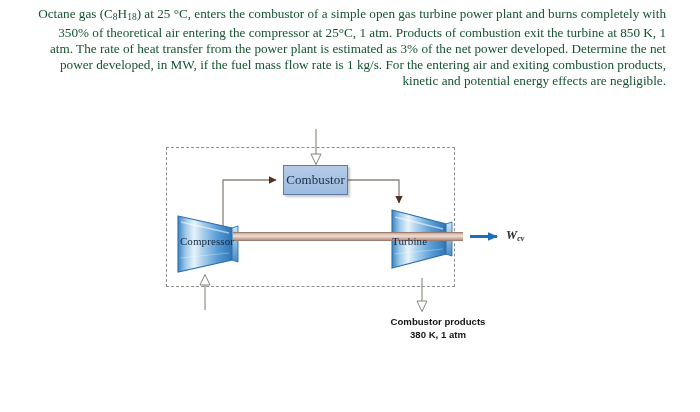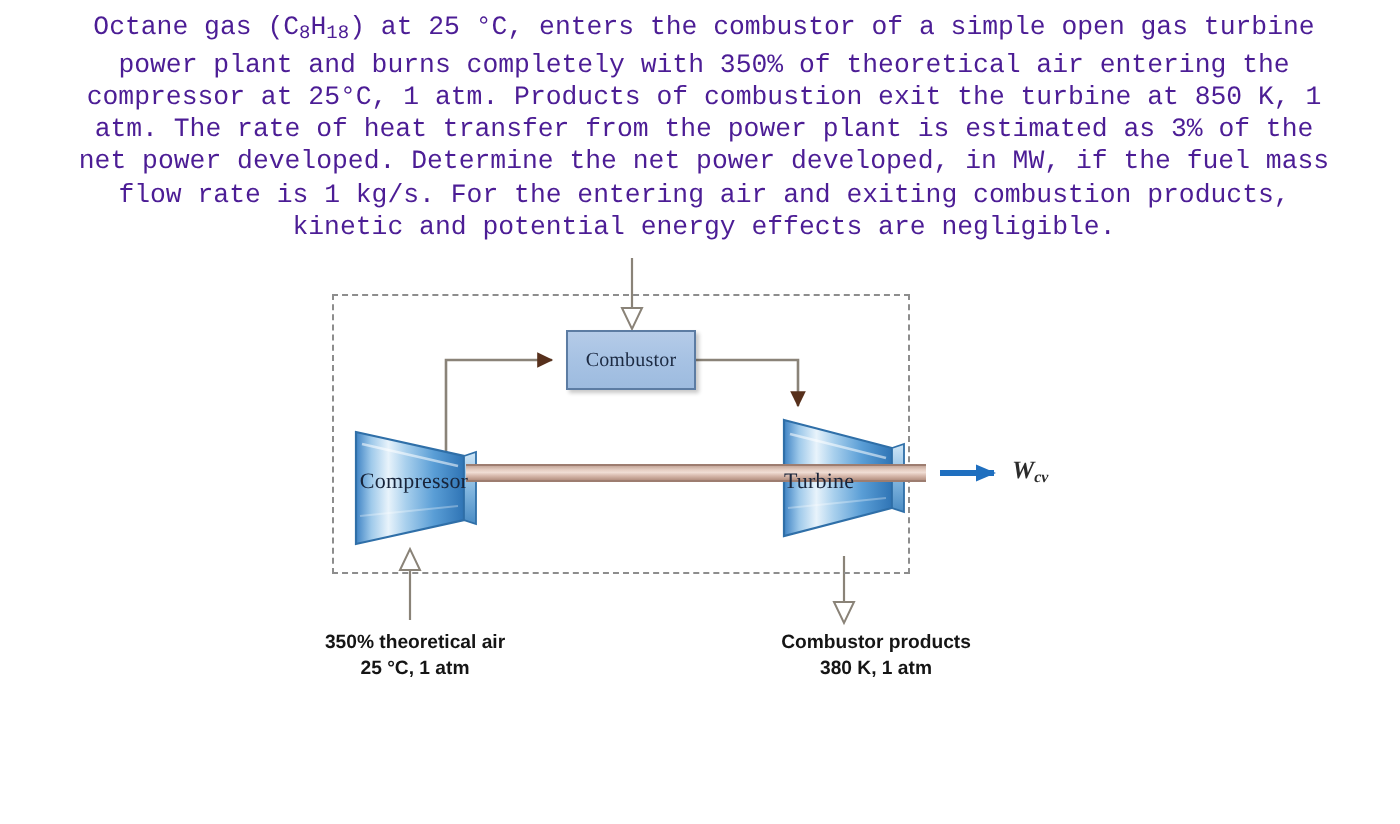--- a/index.html
+++ b/index.html
@@ -14,25 +14,25 @@
     overflow: hidden;
     position: relative;
   }
 
   
   #problem-statement {
     position: absolute;
     left: 38px;
     top: 6px;
     width: 628px;
-    font-family: Liberation Mono, monospace;
+    font-family: Liberation Serif, serif;
     font-size: 13.2px;
     line-height: 16.1px;
-    color: #4c1d95;
-    text-align: center;
+    color: #14532d;
+    text-align: right;
   }
   #problem-statement p {
     margin: 0;
   }
   .sub { font-size: 9.5px; vertical-align: -0.22em; }
 
   
   #diagram {
     position: absolute;
     left: 0;
@@ -65,21 +65,21 @@
     background: linear-gradient(to bottom, #b5cbe8 0%, #a8c3e4 45%, #9dbbdf 100%);
     border: 1.3px solid #5c7ca3;
     box-sizing: border-box;
     display: flex;
     align-items: center;
     justify-content: center;
     box-shadow: 1.5px 1.5px 2px rgba(0,0,0,0.22);
   }
   #combustor-label {
     font-family: "Liberation Serif", serif;
-    font-size: 10px;
+    font-size: 13px;
     color: #1c2a42;
     letter-spacing: 0.1px;
     white-space: nowrap;
   }
   .machine-label {
     position: absolute;
     font-family: "Liberation Serif", serif;
     font-size: 11px;
     color: #18243a;
     white-space: nowrap;
@@ -227,24 +227,20 @@
   <div id="combustor">
     <span id="combustor-label">Combustor</span>
   </div>
 
   <div id="shaft"></div>
 
   <div class="machine-label" id="compressor-label">Compressor</div>
   <div class="machine-label" id="turbine-label">Turbine</div>
 
 
-  <div id="air-inlet-label" class="dia-label">
-    <div>350% theoretical air</div>
-    <div>25 °C, 1 atm</div>
-  </div>
 
   <div id="exhaust-label" class="dia-label">
     <div>Combustor products</div>
     <div>380 K, 1 atm</div>
   </div>
 
   <div id="work-label">
     <span>W</span><span class="wsub">cv</span>
   </div>
 

